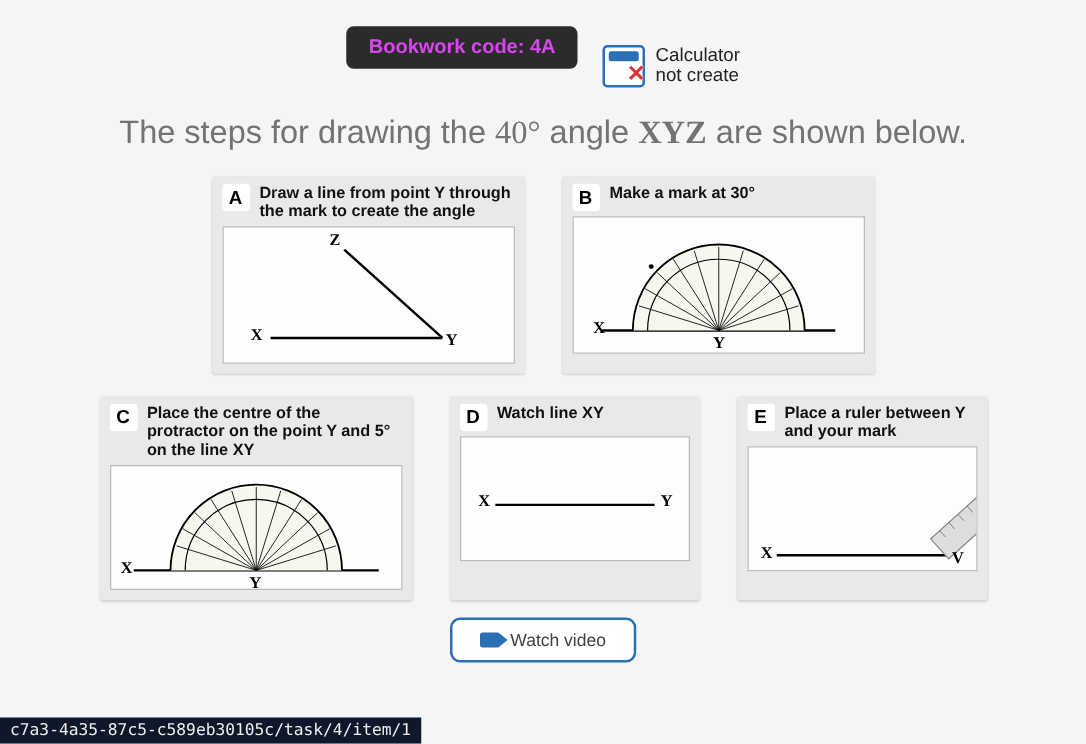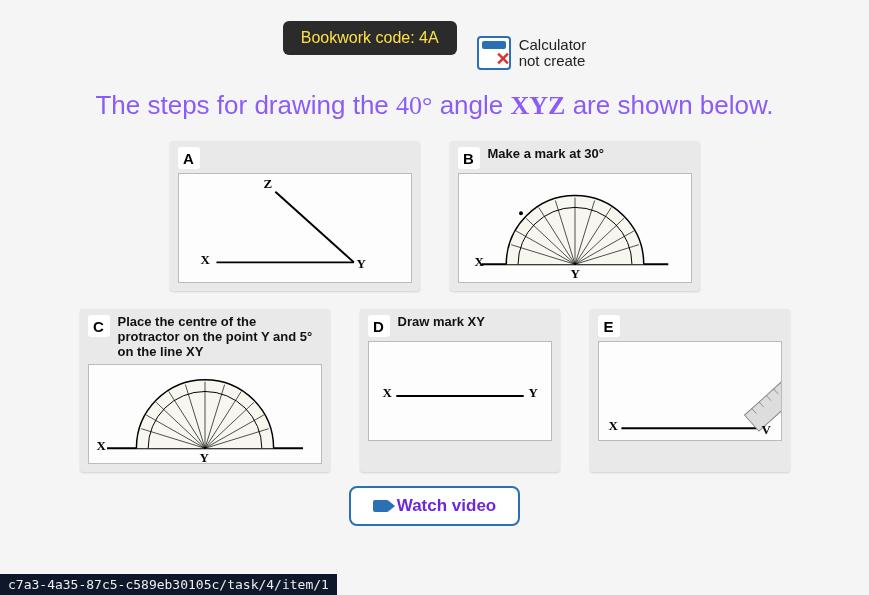--- a/index.html
+++ b/index.html
@@ -13,25 +13,25 @@
     }
     .top-bar {
       display: flex;
       justify-content: center;
       align-items: center;
       gap: 20px;
       padding: 6px 0 10px 0;
     }
     .bookwork-badge {
       background: #2b2b2b;
-      color: #fde047;
+      color: #d946ef;
       padding: 8px 18px;
       border-radius: 6px;
       font-size: 16px;
-      font-weight: 400;
+      font-weight: 700;
     }
     .calc-block {
       display: flex;
       align-items: center;
       gap: 8px;
       margin-top: 30px;
     }
     .calc-icon {
       width: 34px;
       height: 34px;
@@ -58,21 +58,21 @@
       text-shadow: 0 0 2px #fff;
     }
     .calc-text {
       font-size: 15px;
       color: #222;
       line-height: 1.1;
     }
     .question {
       text-align: center;
       font-size: 26px;
-      color: #8b5cf6;
+      color: #737373;
       padding: 8px 10px 18px 10px;
       line-height: 1.35;
     }
     .question .math {
       font-family: "Times New Roman", serif;
     }
     .cards-wrap {
       display: flex;
       flex-direction: column;
       align-items: center;
@@ -132,25 +132,25 @@
       font-weight: 700;
       font-family: "Times New Roman", serif;
     }
     .watch-btn {
       margin: 14px auto 0 auto;
       display: flex;
       align-items: center;
       gap: 8px;
       border: 2px solid #2b6fb5;
       background: #fff;
-      color: #6d28d9;
+      color: #404040;
       padding: 8px 22px;
       border-radius: 8px;
-      font-size: 17px;
-      font-weight: 700;
+      font-size: 14px;
+      font-weight: 400;
       cursor: pointer;
       width: fit-content;
     }
     .vid-icon {
       width: 16px; height: 12px;
       background: #2b6fb5;
       border-radius: 2px;
       position: relative;
     }
     .vid-icon::after {
@@ -189,20 +189,21 @@
   <span>The steps for drawing the </span><span class="math">40°</span><span> angle </span><span class="math" style="font-weight:600">XYZ</span><span> are shown below.</span><br>
 </div>
 
 <div class="cards-wrap">
 
   <div class="row">
 
     <div class="card">
       <div class="card-head">
         <div class="card-letter">A</div>
+        <div class="card-title">Draw a line from point Y through the mark to create the angle</div>
       </div>
       <div class="card-img">
         <svg width="100%" height="100%" viewBox="0 0 230 110">
           <line x1="35" y1="90" x2="175" y2="90" stroke="#000" stroke-width="2"></line>
           <line x1="175" y1="90" x2="95" y2="18" stroke="#000" stroke-width="2"></line>
         </svg>
         <span class="pt-label" style="left:22px;top:78px">X</span>
         <span class="pt-label" style="left:178px;top:82px">Y</span>
         <span class="pt-label" style="left:85px;top:2px">Z</span>
       </div>
@@ -266,34 +267,35 @@
           </g>
         </svg>
         <span class="pt-label" style="left:8px;top:73px">X</span>
         <span class="pt-label" style="left:111px;top:85px">Y</span>
       </div>
     </div>
 
     <div class="card small">
       <div class="card-head">
         <div class="card-letter">D</div>
-        <div class="card-title">Draw mark XY</div>
+        <div class="card-title">Watch line XY</div>
       </div>
       <div class="card-img">
         <svg width="100%" height="100%" viewBox="0 0 180 100">
           <line x1="25" y1="55" x2="155" y2="55" stroke="#000" stroke-width="2"></line>
         </svg>
         <span class="pt-label" style="left:14px;top:43px">X</span>
         <span class="pt-label" style="left:160px;top:43px">Y</span>
       </div>
     </div>
 
     <div class="card small">
       <div class="card-head">
         <div class="card-letter">E</div>
+        <div class="card-title">Place a ruler between Y and your mark</div>
       </div>
       <div class="card-img">
         <svg width="100%" height="100%" viewBox="0 0 180 100">
           <line x1="20" y1="88" x2="160" y2="88" stroke="#000" stroke-width="2"></line>
           <g transform="translate(155,85) rotate(-42)">
             <rect x="0" y="-14" width="140" height="22" fill="#ddd" stroke="#888" stroke-width="1"></rect>
             <g stroke="#666" stroke-width="0.6">
               <line x1="10" y1="-14" x2="10" y2="-7"></line>
                 <line x1="20" y1="-14" x2="20" y2="-7"></line>
               <line x1="30" y1="-14" x2="30" y2="-7"></line>

